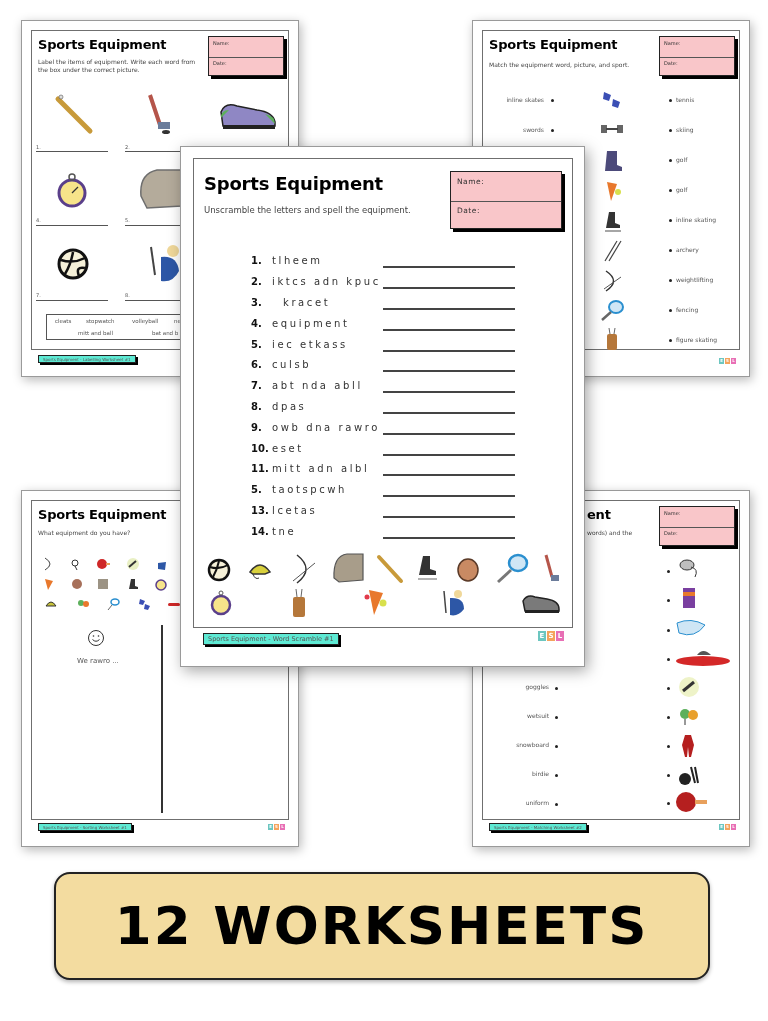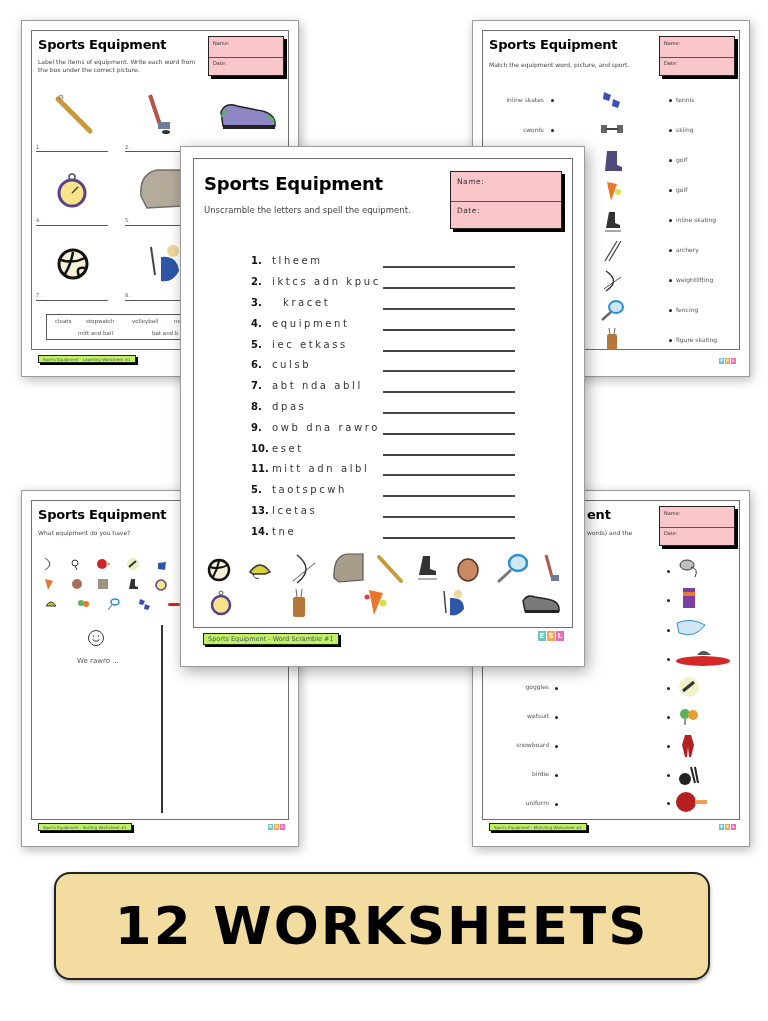--- a/index.html
+++ b/index.html
@@ -14,21 +14,21 @@
   .frame { position: absolute; border: 1.5px solid #6f6f6f; background: #fff; }
   .title { position: absolute; font-family: "DejaVu Sans", sans-serif; font-weight: 900; color: #000; letter-spacing: -0.2px; }
   .instr { position: absolute; color: #444; line-height: 1.35; }
   .namebox {
     position: absolute; background: #f9c6c9; border: 1px solid #222;
     box-shadow: 3px 3px 0 #000;
   }
   .namebox .row { position: absolute; left: 0; right: 0; font-weight: 400; color: #333; }
   .namebox .sep { position: absolute; left: 0; right: 0; height: 1px; background: #555; }
   .footer-tag {
-    position: absolute; background: #bef264; border: 1px solid #222; box-shadow: 2px 2px 0 #000;
+    position: absolute; background: #5eead4; border: 1px solid #222; box-shadow: 2px 2px 0 #000;
     color: #555; white-space: nowrap; padding: 0 4px;
   }
   .esl { position: absolute; display: flex; gap: 1px; }
   .esl span { display: inline-block; color: #fff; font-weight: 700; text-align: center; }
   .line { position: absolute; height: 1px; background: #555; }
   .pic { position: absolute; display: flex; align-items: center; justify-content: center; }
   .small { position: absolute; color: #555; white-space: nowrap; }
   .bullet { position: absolute; width: 3px; height: 3px; border-radius: 50%; background: #222; }
 
   

